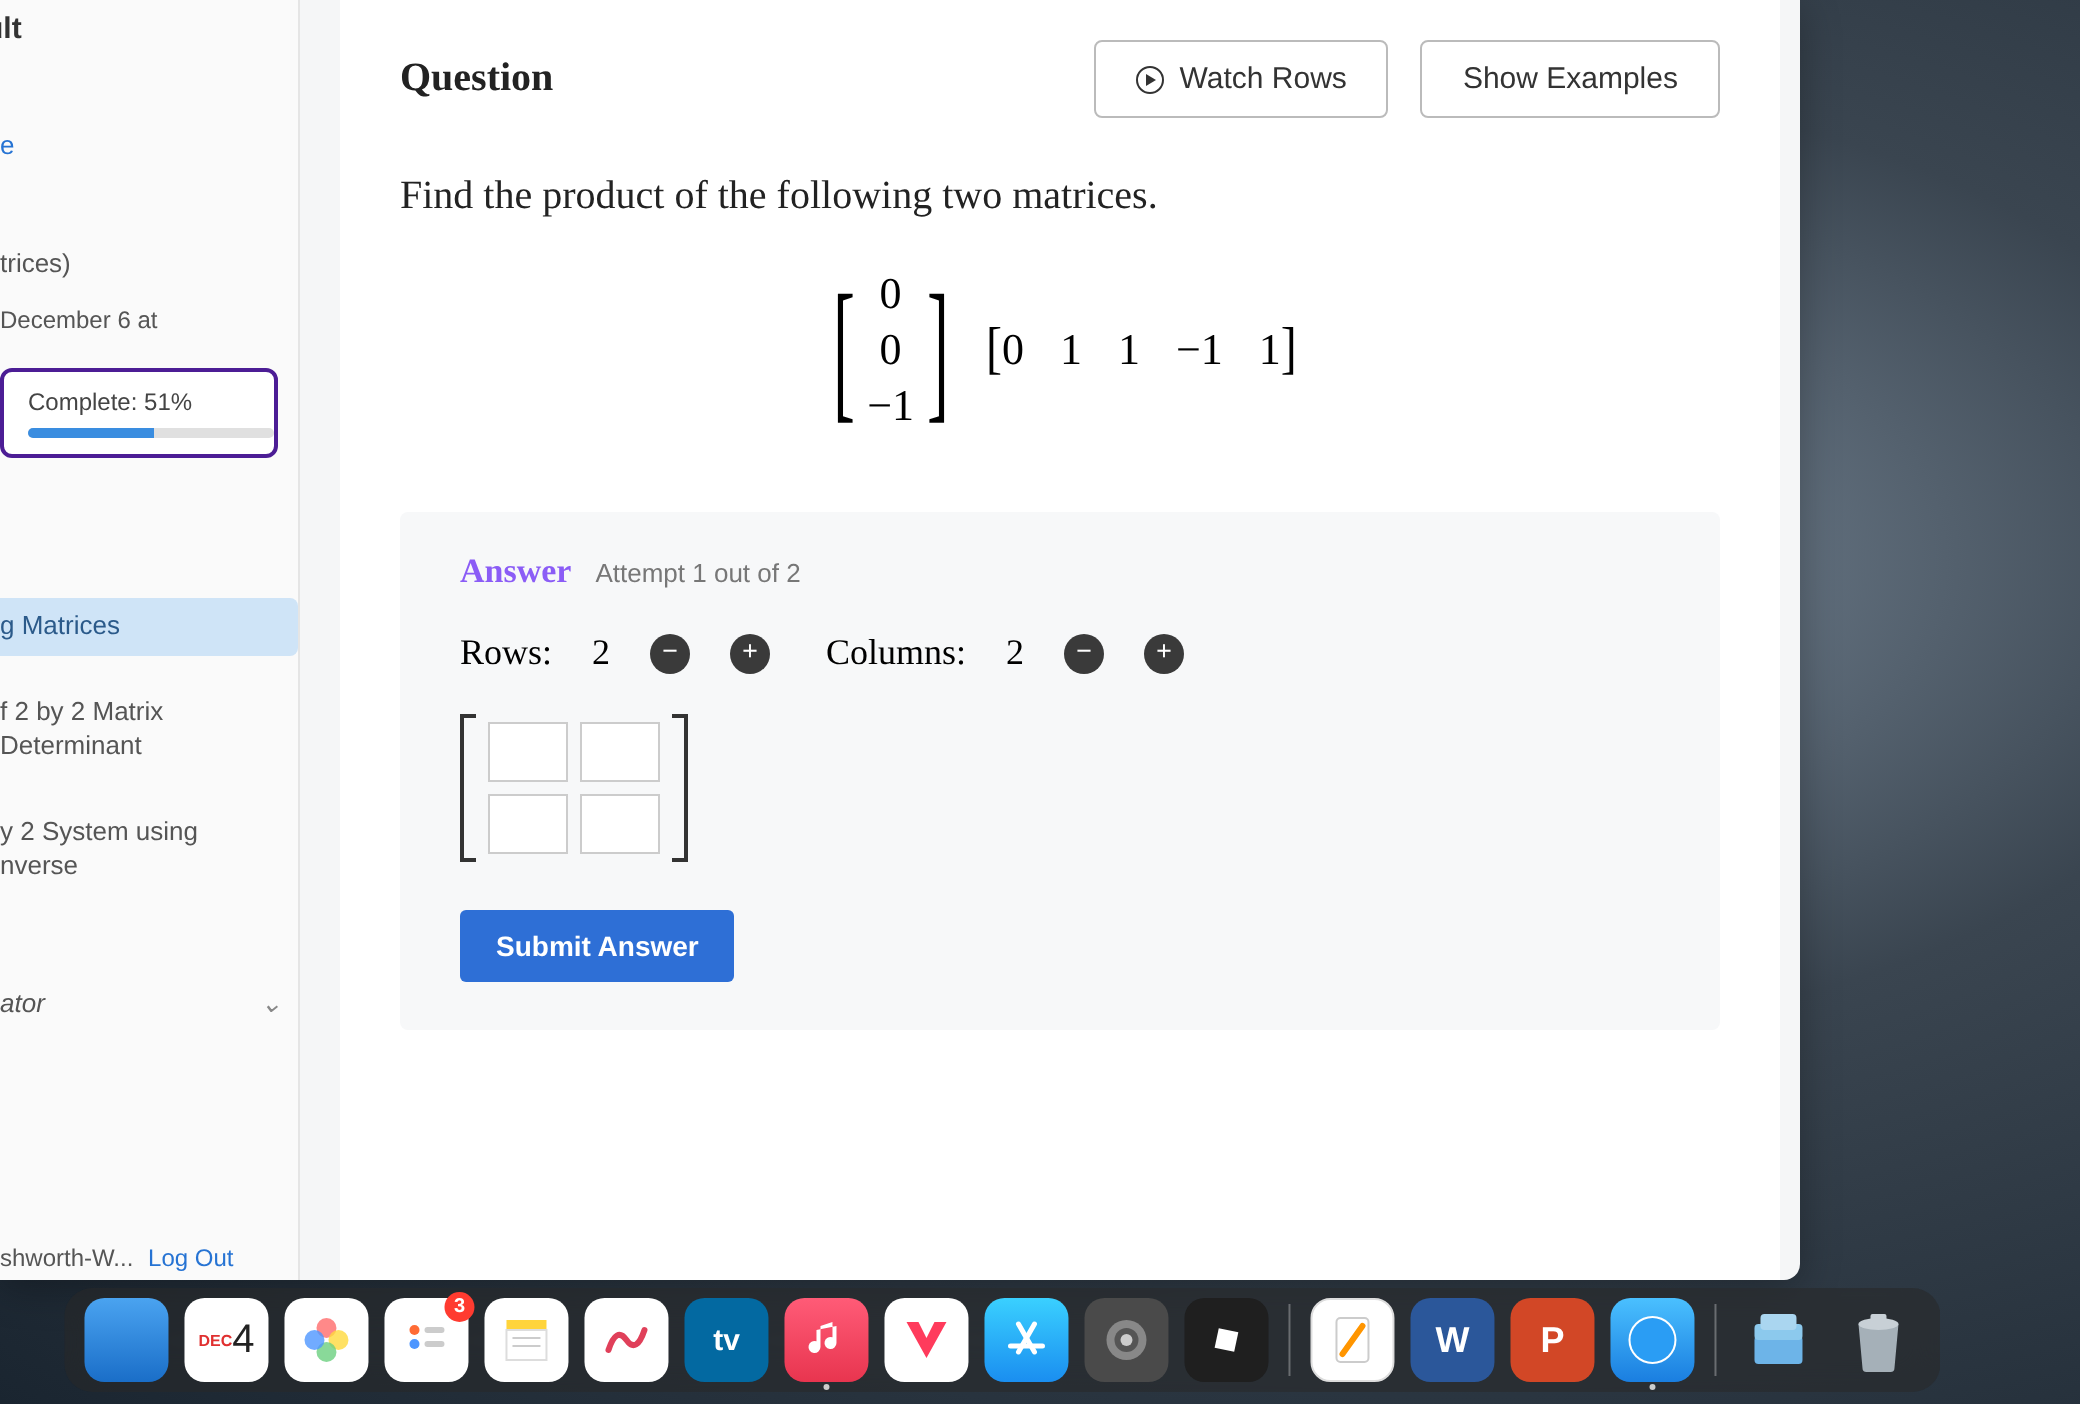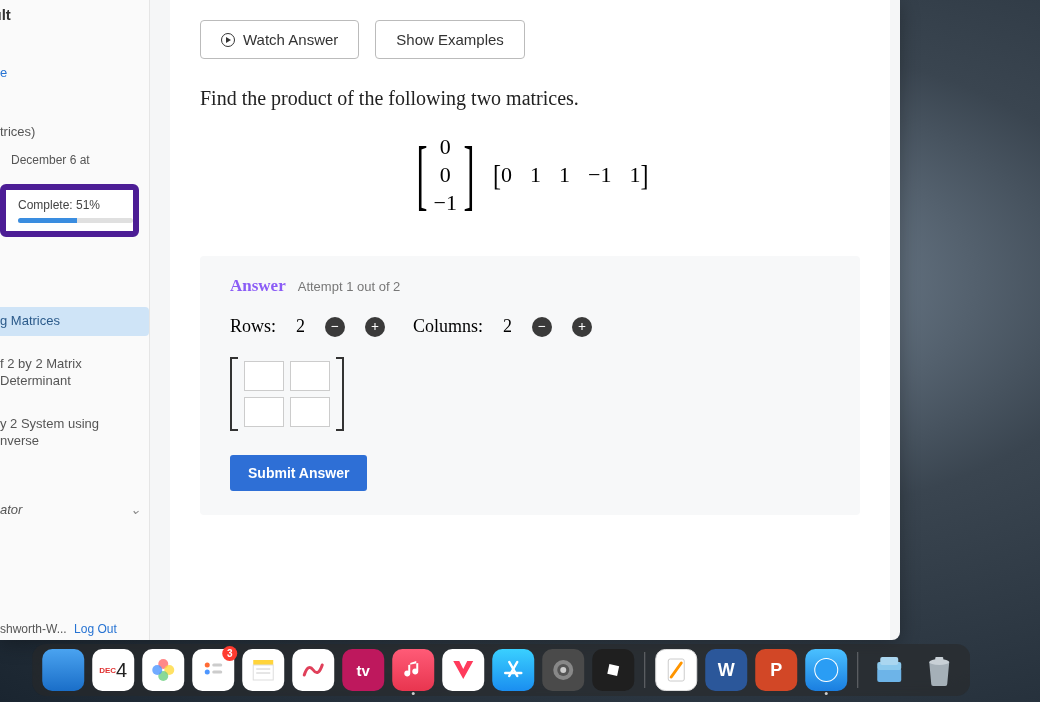--- a/index.html
+++ b/index.html
@@ -53,21 +53,21 @@
     color: #2b5a8a;
     border-radius: 4px;
     padding-left: 8px;
     margin-left: -8px;
   }
   .complete-box {
     margin: 10px 10px 20px 0;
     padding: 8px 0 8px 12px;
     font-size: 12px;
     color: #444;
-    border: 6px solid #4c1d95;
+    border: 2px solid #4c1d95;
     border-radius: 6px;
     background: #fff;
   }
   .progress-bar {
     margin-top: 6px;
     height: 5px; width: 100%;
     background: #e0e0e0;
     border-radius: 3px;
     overflow: hidden;
   }
@@ -252,21 +252,21 @@
 <body>
 
 <div class="desktop-bg"></div>
 
 <div class="browser-window">
 
   <div class="sidebar">
     <div class="sidebar-title">lault</div>
     <div class="sidebar-item blue" style="margin-top:30px;">e</div>
     <div class="sidebar-item" style="margin-top:30px;">trices)</div>
-    <div class="sidebar-item" style="font-size:12px;margin-left:11px;">December 6 at</div>
+    <div class="sidebar-item" style="font-size:12px;">December 6 at</div>
     <div class="complete-box">
       <span>Complete: 51%</span>
       <div class="progress-bar">
           <div class="progress-fill"></div>
         </div>
     </div>
 
     <div style="height:50px;"></div>
     <div class="sidebar-item active">g Matrices</div>
 
@@ -284,23 +284,24 @@
     </div>
 
     <div class="logout">
       <span>shworth-W...</span>
       <a>Log Out</a>
     </div>
   </div>
 
   <div class="main">
     <div class="question-header">
+      <div class="question-title">Question</div>
       <button class="btn-outline">
         <span class="play-icon"></span>
-        <span>Watch Answer</span>
+        <span>Watch Rows</span>
       </button>
       <button class="btn-outline">
         <span>Show Examples</span>
       </button>
     </div>
 
     <div class="prompt">Find the product of the following two matrices.</div>
 
     <div class="matrices">
       <div class="bracket-col">
@@ -391,21 +392,21 @@
         <rect x="4" y="9" width="20" height="15" fill="#fff" stroke="#ddd"></rect>
         <line x1="7" y1="13" x2="21" y2="13" stroke="#ccc"></line>
         <line x1="7" y1="17" x2="21" y2="17" stroke="#ccc"></line>
       </svg>
   </div>
   <div class="dock-icon" style="background:#fff;">
     <svg width="26" height="26" viewBox="0 0 26 26">
         <path d="M4 18 Q 8 6, 13 13 T 22 8" stroke="#e0405a" stroke-width="3" fill="none" stroke-linecap="round"></path>
       </svg>
   </div>
-  <div class="dock-icon" style="background:#be185d;">
+  <div class="dock-icon" style="background:#0369a1;">
     <span style="font-size:13px;"></span>
       <span style="font-size:15px;font-weight:700;">tv</span>
   </div>
   <div class="dock-icon" style="background:linear-gradient(#ff5b77,#e8354f);">
     <svg width="22" height="22" viewBox="0 0 22 22" fill="#fff">
         <path d="M8 4v10.5a3 3 0 1 1-2-2.83V6l10-2v8.5a3 3 0 1 1-2-2.83V2z"></path>
       </svg>
     <span class="dot"></span>
   </div>
   <div class="dock-icon" style="background:#fff;">

